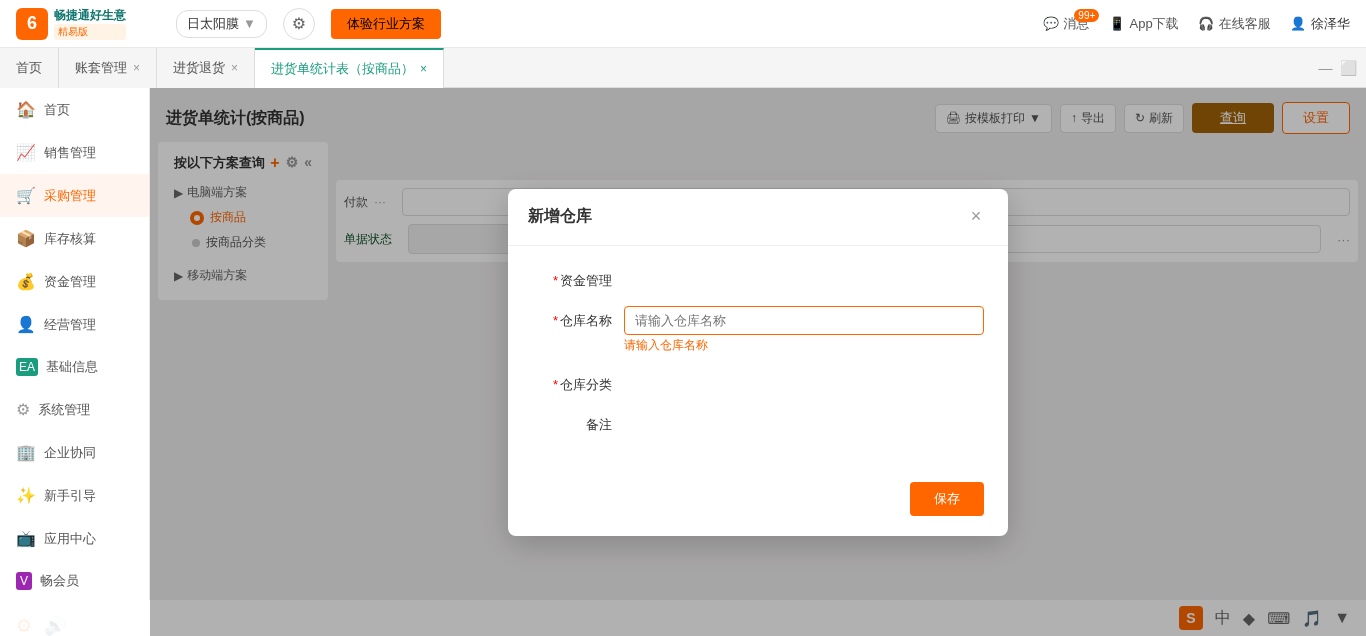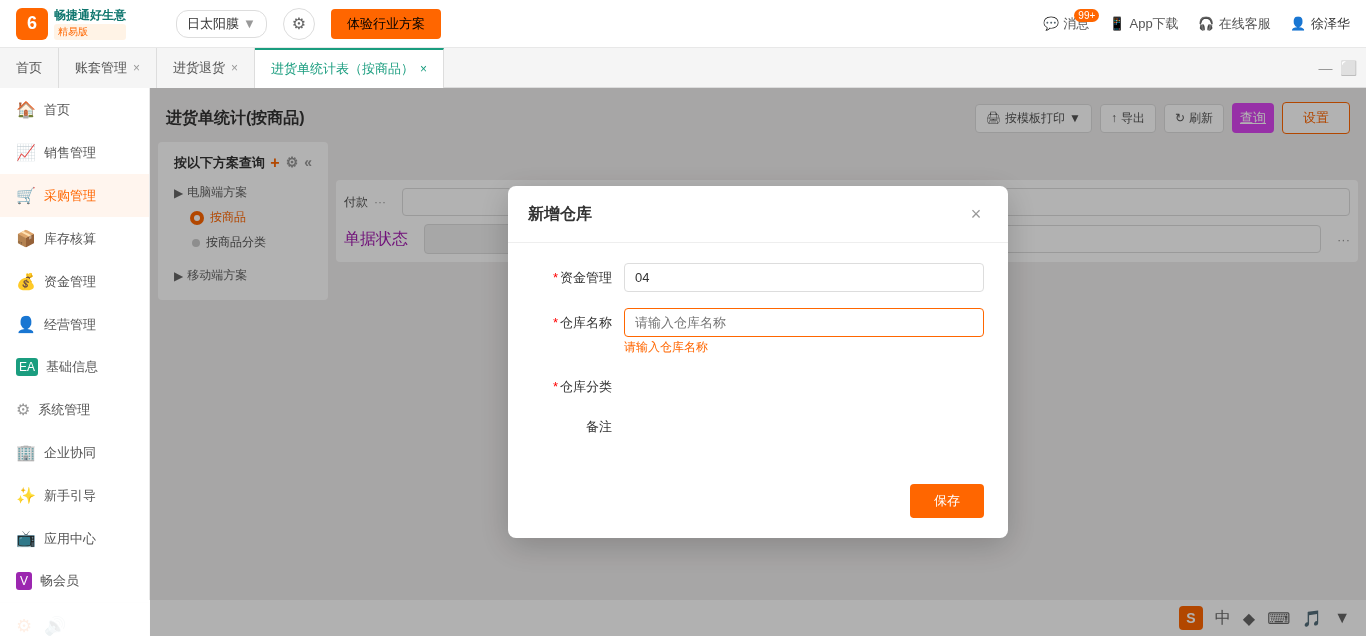--- a/index.html
+++ b/index.html
@@ -161,22 +161,22 @@
     }
     .page-title { font-size: 16px; font-weight: bold; color: #333; }
     .header-actions { display: flex; gap: 8px; align-items: center; }
     .header-btn {
       display: flex; align-items: center; gap: 4px;
       padding: 5px 10px; border: 1px solid #ddd;
       border-radius: 4px; background: #fff;
       cursor: pointer; font-size: 12px; color: #555;
     }
     .query-btn {
-      background: #d946ef; color: #fff; border: none;
-      padding: 6px 8px; border-radius: 4px;
+      background: #a16207; color: #fff; border: none;
+      padding: 6px 28px; border-radius: 4px;
       cursor: pointer; font-size: 13px; text-decoration: underline;
     }
     .set-btn {
       background: #fff; color: #f60; border: 1px solid #f60;
       padding: 6px 20px; border-radius: 4px;
       cursor: pointer; font-size: 13px;
     }
     .scheme-title {
       display: flex; align-items: center; justify-content: space-between;
       font-size: 13px; color: #333; font-weight: bold;
@@ -504,21 +504,21 @@
           <div style="display:flex;align-items:center;gap:6px;">
             <span style="font-size:12px;color:#555;">付款</span>
             <span style="font-size:12px;color:#999;">···</span>
           </div>
           <div style="flex:1;">
             <input class="form-input" style="width: 100%; font-size: 12px;">
           </div>
         </div>
         <div style="display:flex;gap:16px;align-items:center;">
           <div style="display:flex;align-items:center;gap:6px;">
-            <span style="font-size:16px;color:#a21caf;">单据状态</span>
+            <span style="font-size:12px;color:#14532d;">单据状态</span>
           </div>
           <div style="flex:1;">
             <select class="form-input" style="width:200px;font-size:12px;"></select>
           </div>
           <div style="display:flex;align-items:center;gap:6px;margin-left:20px;">
             <span style="font-size:12px;color:#555;">商品</span>
           </div>
           <div style="flex:1;">
             <input class="form-input" style="width: 100%; font-size: 12px;">
           </div>
@@ -549,23 +549,20 @@
         <div class="dialog-header">
           <span class="dialog-title">新增仓库</span>
           <div class="dialog-close">×</div>
         </div>
         <div class="dialog-body">
 
           <div class="form-row">
             <div class="form-label">
               <span class="required">*</span><span>资金管理</span>
             </div>
-            <div class="form-field">
-              <input class="form-input" value="04" style="">
-            </div>
           </div>
 
           <div class="form-row">
             <div class="form-label">
               <span class="required">*</span><span>仓库名称</span>
             </div>
             <div class="form-field">
               <input class="form-input error" placeholder="请输入仓库名称" style="">
               <div class="error-msg">请输入仓库名称</div>
             </div>

